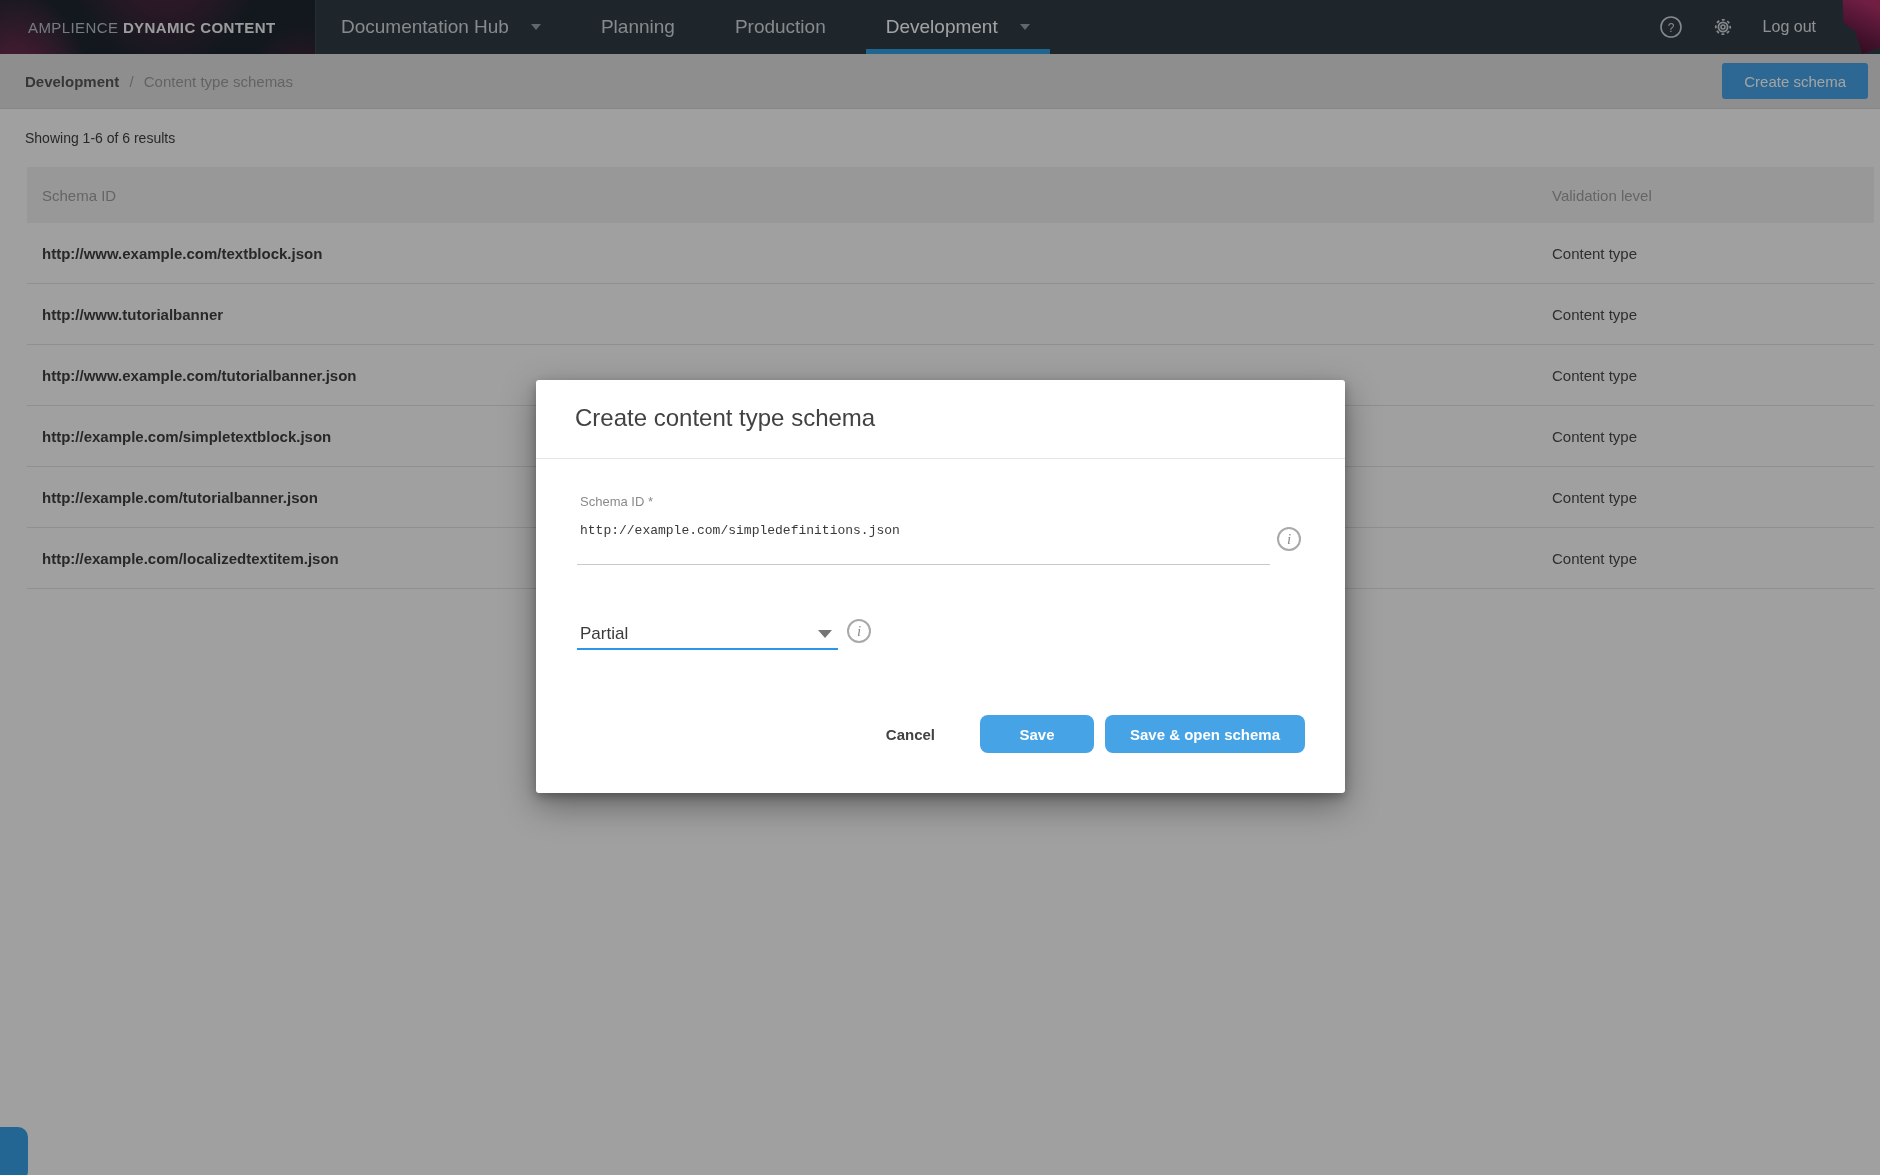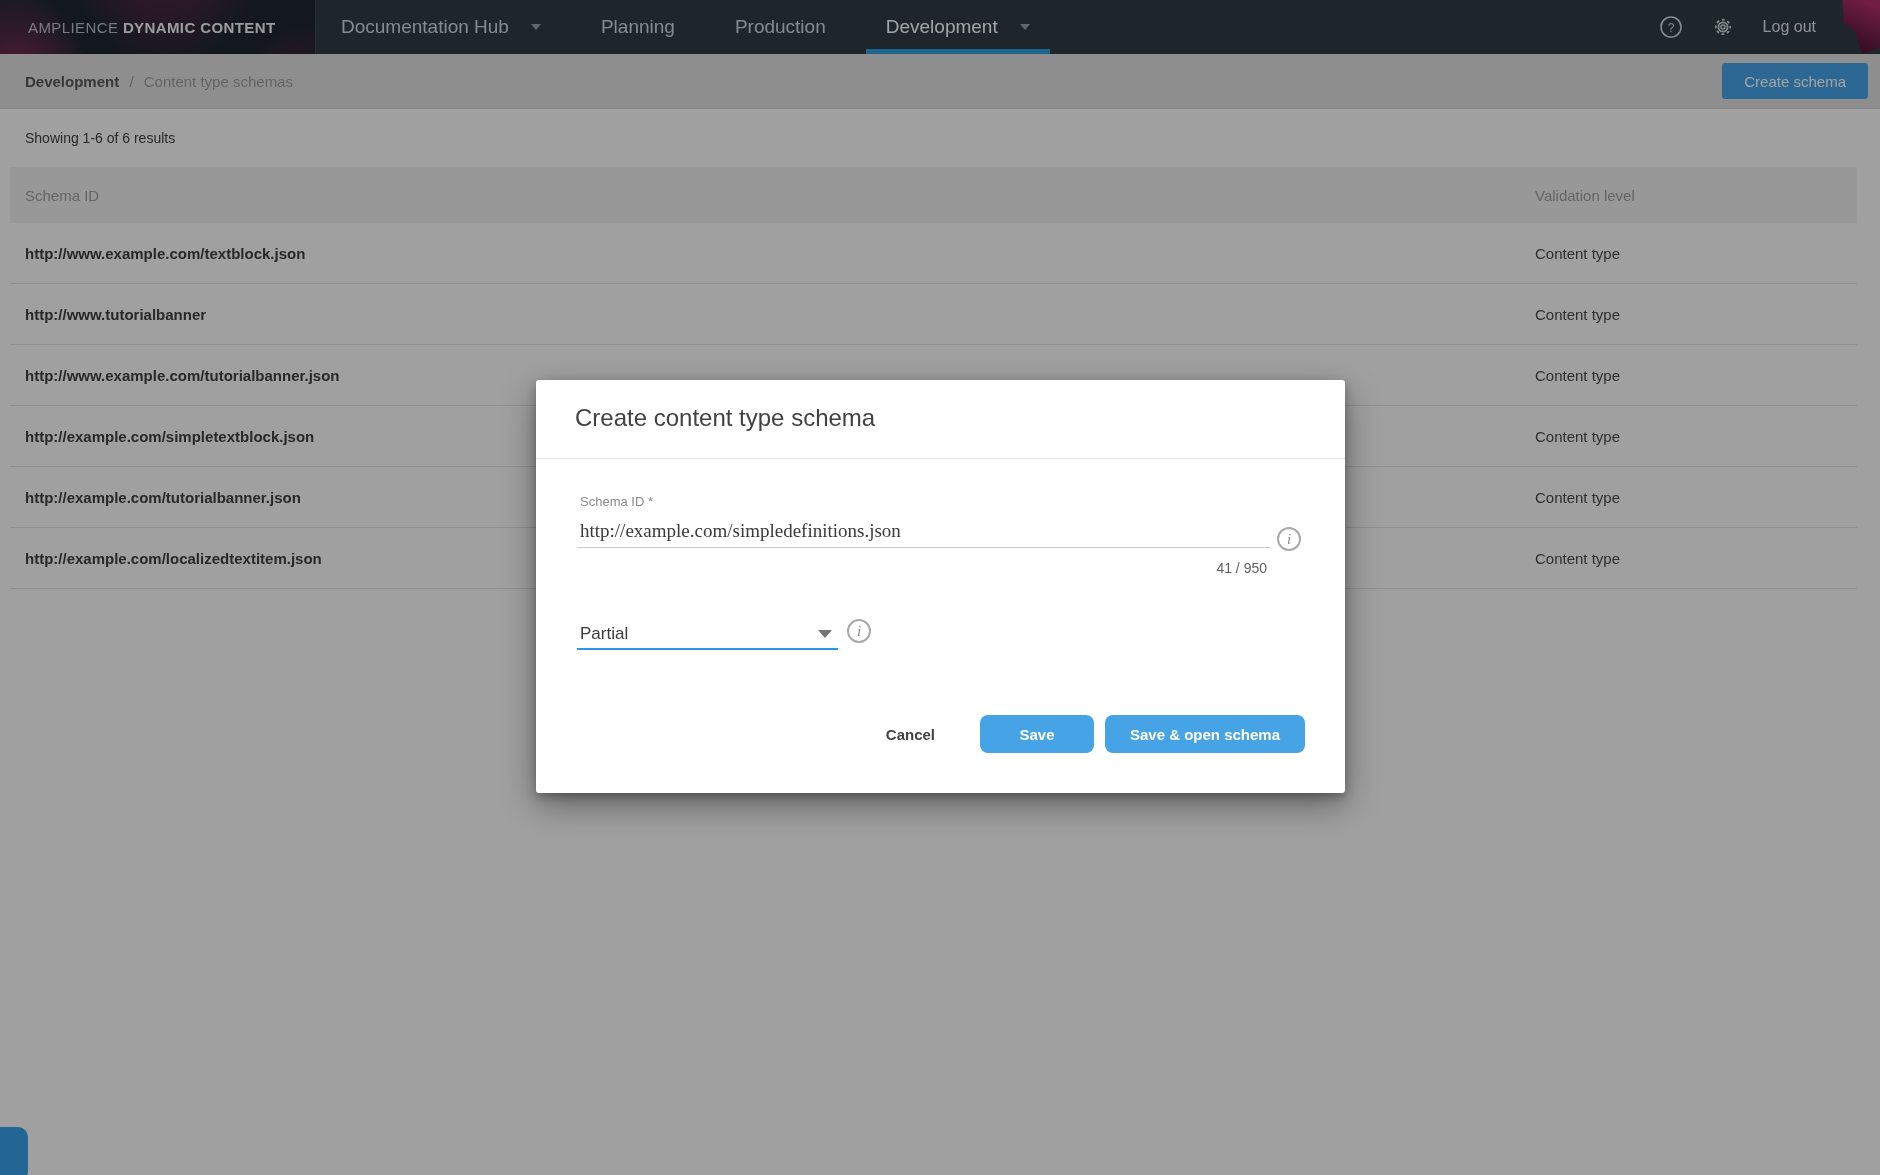--- a/index.html
+++ b/index.html
@@ -60,21 +60,21 @@
   .crumb-section{color:#565656;font-weight:700;cursor:pointer;}
   .crumb-sep{color:#9b9b9b;margin:0 6px;}
   .crumb-page{color:#9b9b9b;}
   .create-schema-btn{
     position:absolute;right:12px;top:9px;height:36px;padding:0 22px;border:none;border-radius:3px;
     background:#46a3e6;color:#fff;font-size:15px;font-weight:500;cursor:pointer;
     font-family:"Liberation Sans",sans-serif;
   }
   
   .results{position:absolute;left:25px;top:130px;font-size:14px;color:#3f3f3f;font-weight:500;z-index:1;}
-  .schema-table{position:absolute;left:10px;top:167px;width:1847px;z-index:1;}
+  .schema-table{position:absolute;left:27px;top:167px;width:1847px;z-index:1;}
   .thead{height:56px;background:#eeeeee;display:flex;align-items:center;color:#9e9e9e;font-size:15px;}
   .col-id{padding-left:15px;flex:0 0 auto;}
   .col-level{position:absolute;left:1525px;}
   .trow{height:60px;display:flex;align-items:center;border-bottom:1px solid #e0e0e0;position:relative;cursor:pointer;}
   .cell-id{padding-left:15px;font-weight:700;color:#3f3f3f;font-size:15px;}
   .cell-level{position:absolute;left:1525px;color:#4a4a4a;font-size:15px;font-weight:400;}
   
   .chat-fab{
     position:absolute;left:-26px;bottom:-6px;width:54px;height:54px;border-radius:10px;
     background:#37a0e8;z-index:2;cursor:pointer;
@@ -86,21 +86,21 @@
     position:absolute;left:536px;top:380px;width:809px;height:413px;background:#ffffff;
     border-radius:3px;box-shadow:0 12px 34px rgba(0,0,0,.38), 0 4px 10px rgba(0,0,0,.25);
     z-index:10;
   }
   .dialog-title{position:absolute;left:39px;top:24px;font-size:24px;color:#424242;font-weight:400;}
   .dialog-divider{position:absolute;left:0;top:78px;width:100%;height:1px;background:#e6e6e6;}
   .field-label{position:absolute;left:44px;top:114px;font-size:13px;color:#8a8a8a;}
   .schema-input{
     position:absolute;left:41px;top:134px;width:690px;height:33px;
     border:none;border-bottom:1px solid #c9c9c9;outline:none;background:transparent;
-    font-size:19px;color:#3a3a3a;padding:0 0 0 3px;font-family:Liberation Serif, serif;
+    font-size:13px;color:#3a3a3a;padding:0 0 17px 3px;font-family:Liberation Mono, monospace;
   }
   .char-counter{position:absolute;left:41px;top:180px;width:690px;text-align:right;font-size:14px;color:#5f5f5f;}
   .info-icon{
     position:absolute;width:24px;height:24px;border:2px solid #a9a9a9;border-radius:50%;
     color:#8a8a8a;font-family:"Liberation Serif",serif;font-style:italic;font-size:15px;
     display:flex;align-items:center;justify-content:center;cursor:pointer;box-sizing:border-box;
   }
   .info-schema{left:741px;top:147px;}
   .info-level{left:311px;top:239px;}
   .select{
@@ -220,21 +220,20 @@
 <div class="chat-fab"></div>
 
 <div class="backdrop"></div>
 
 <div class="dialog">
   <div class="dialog-title">Create content type schema</div>
   <div class="dialog-divider"></div>
 
   <label class="field-label">Schema ID *</label>
   <input class="schema-input" type="text" value="http://example.com/simpledefinitions.json" style="">
-  <div class="char-counter">41 / 950</div>
   <div class="info-icon info-schema">i</div>
 
   <div class="select">
     <span class="select-value">Partial</span>
     <span class="select-caret"></span>
   </div>
   <div class="info-icon info-level">i</div>
 
   <div class="dialog-actions">
     <button class="cancel-btn">Cancel</button>

